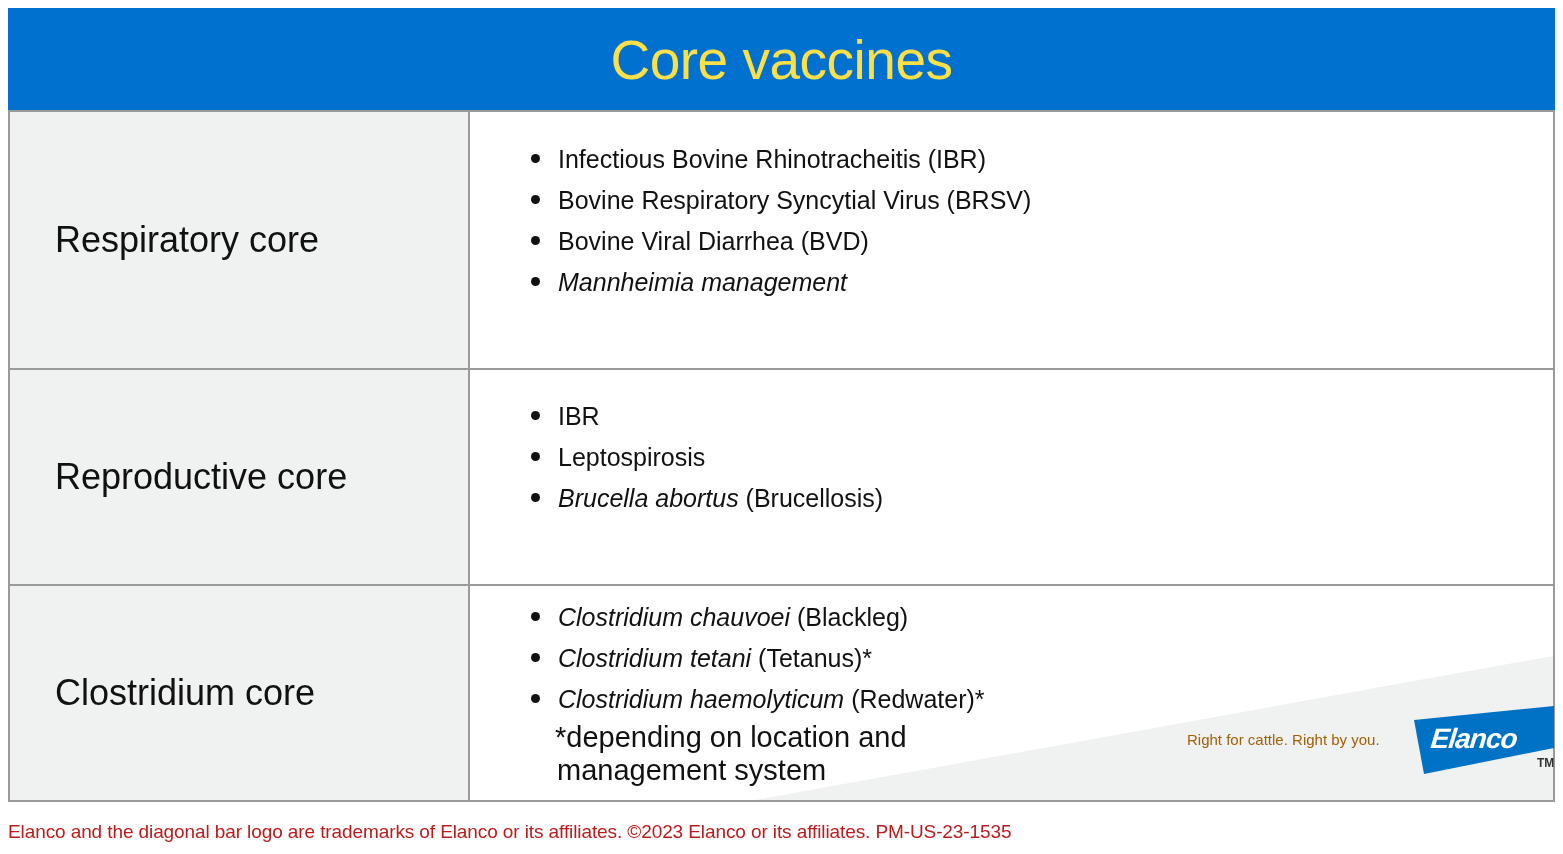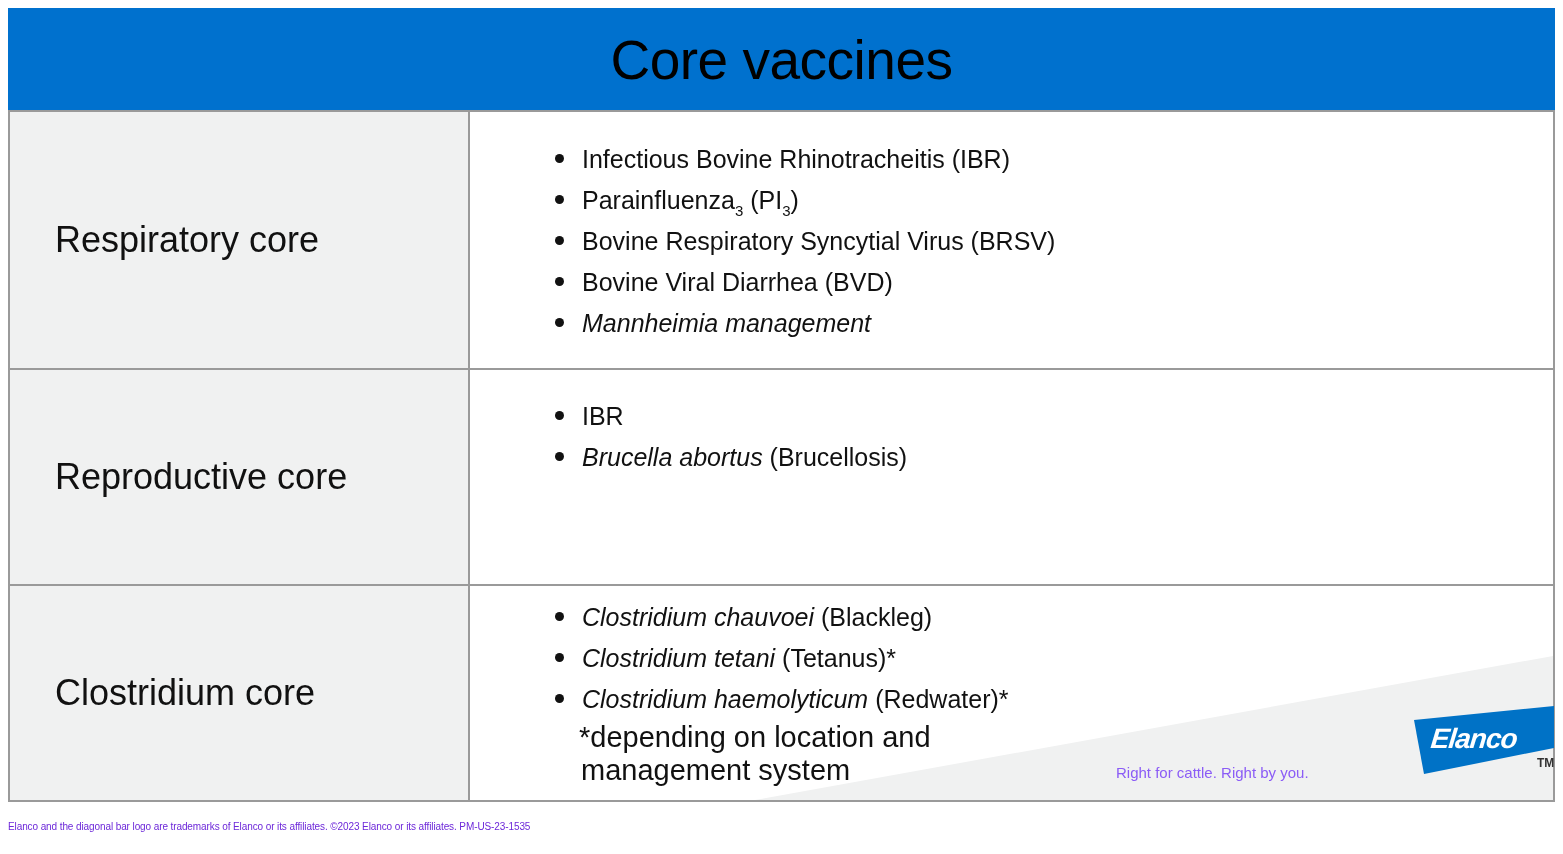--- a/index.html
+++ b/index.html
@@ -28,21 +28,21 @@
     left: 0;
     top: 0;
     width: 1547px;
     height: 102px;
     background: #0071ce;
     display: flex;
     align-items: center;
     justify-content: center;
   }
   .header-title {
-    color: #000000;
+    color: #fde047;
     font-size: 55px;
     font-weight: normal;
     letter-spacing: -0.5px;
     line-height: 1;
     margin-top: 2px;
   }
   .body-area {
     position: absolute;
     left: 0;
     top: 102px;
@@ -116,21 +116,20 @@
     line-height: 1;
   }
   .content-cell {
     position: absolute;
     left: 460px;
     top: 0;
     right: 0;
     height: 100%;
     box-sizing: border-box;
     padding-left: 88px;
-    margin-left: 24px;
   }
   ul.items {
     list-style: none;
     margin: 0;
     padding: 0;
   }
   ul.items li {
     position: relative;
     font-size: 25px;
     line-height: 41px;
@@ -158,27 +157,26 @@
   .r3 .content-cell { padding-top: 11px; }
   .footnote {
     font-size: 29px;
     line-height: 33px;
     margin-top: 1px;
     margin-left: -3px;
   }
   .footnote .line2 { display: block; padding-left: 2px; }
   .tagline {
     position: absolute;
-    left: 1116px;
+    left: 1187px;
     top: 731px;
     font-size: 15px;
-    color: #8b5cf6;
+    color: #a16207;
     z-index: 4;
     white-space: nowrap;
-    margin-top: 33px;
   }
   .logo {
     position: absolute;
     left: 1414px;
     top: 700px;
     width: 140px;
     height: 80px;
     z-index: 4;
   }
   .logo-text {
@@ -199,22 +197,22 @@
     top: 756px;
     font-size: 12px;
     color: #333333;
     z-index: 5;
     font-weight: bold;
   }
   .legal {
     position: absolute;
     left: 8px;
     top: 821px;
-    font-size: 10px;
-    color: #6d28d9;
+    font-size: 19px;
+    color: #b91c1c;
     white-space: nowrap;
     letter-spacing: -0.1px;
   }
 </style>
 </head>
 <body>
 
 <div class="table-wrap">
   <div class="header">
     <div class="header-title">Core vaccines</div>
@@ -227,37 +225,37 @@
       <polygon points="745,690 1543,546 1543,690" fill="#f0f1f1"></polygon>
     </svg>
 
     <div class="row r1">
       <div class="label-cell">
         <span class="label-text">Respiratory core</span>
       </div>
       <div class="content-cell">
         <ul class="items">
           <li><span class="bullet"></span><span>Infectious Bovine Rhinotracheitis (IBR)</span></li>
-          <li><span class="bullet"></span><span>Parainfluenza</span><span class="sub">3</span><span> (PI</span><span class="sub">3</span><span>)</span></li>
           <li><span class="bullet"></span><span>Bovine Respiratory Syncytial Virus (BRSV)</span></li>
           <li><span class="bullet"></span><span>Bovine Viral Diarrhea (BVD)</span></li>
           <li><span class="bullet"></span><span class="it">Mannheimia management</span></li>
         </ul>
       </div>
       <div class="col-sep"></div>
     </div>
     <div class="row-sep" style="top:258px;"></div>
 
     <div class="row r2">
       <div class="label-cell">
         <span class="label-text">Reproductive core</span>
       </div>
       <div class="content-cell">
         <ul class="items">
           <li><span class="bullet"></span><span>IBR</span></li>
+          <li><span class="bullet"></span><span>Leptospirosis</span></li>
           <li><span class="bullet"></span><span class="it">Brucella abortus</span><span> (Brucellosis)</span></li>
         </ul>
       </div>
       <div class="col-sep"></div>
     </div>
     <div class="row-sep" style="top:474px;"></div>
 
     <div class="row r3">
       <div class="label-cell">
         <span class="label-text">Clostridium core</span>

